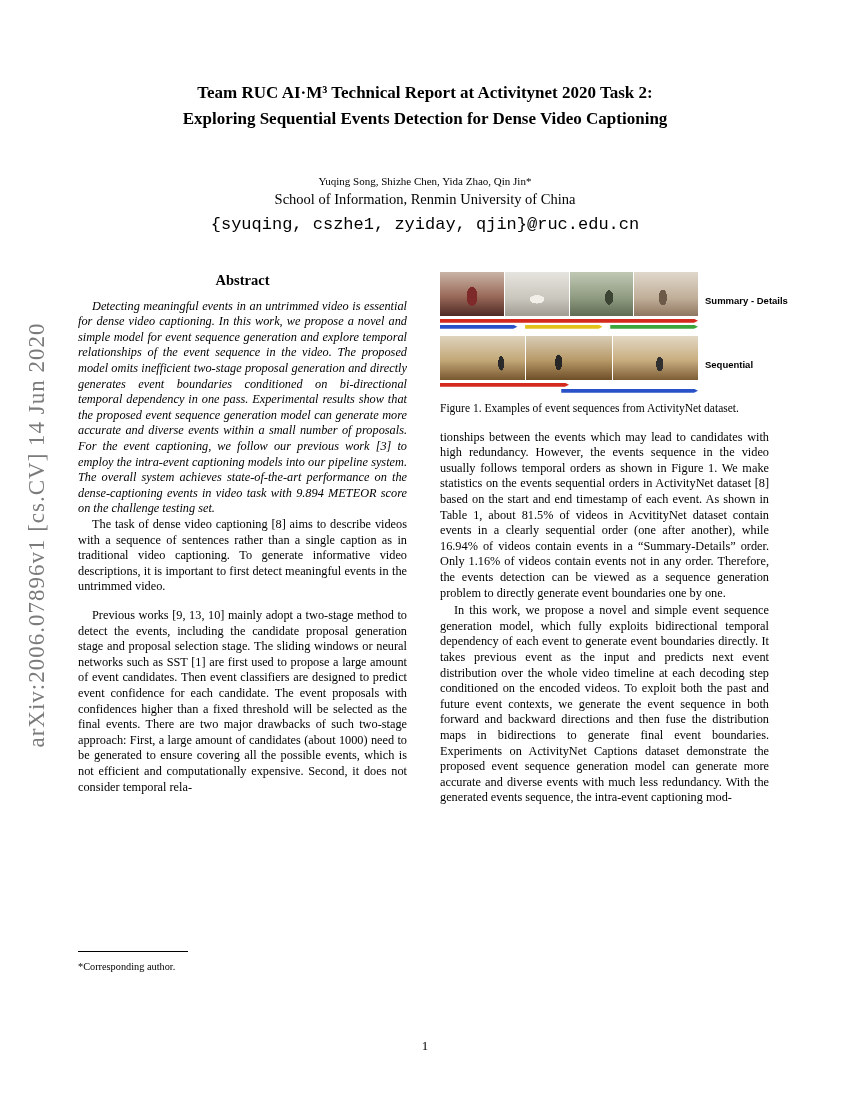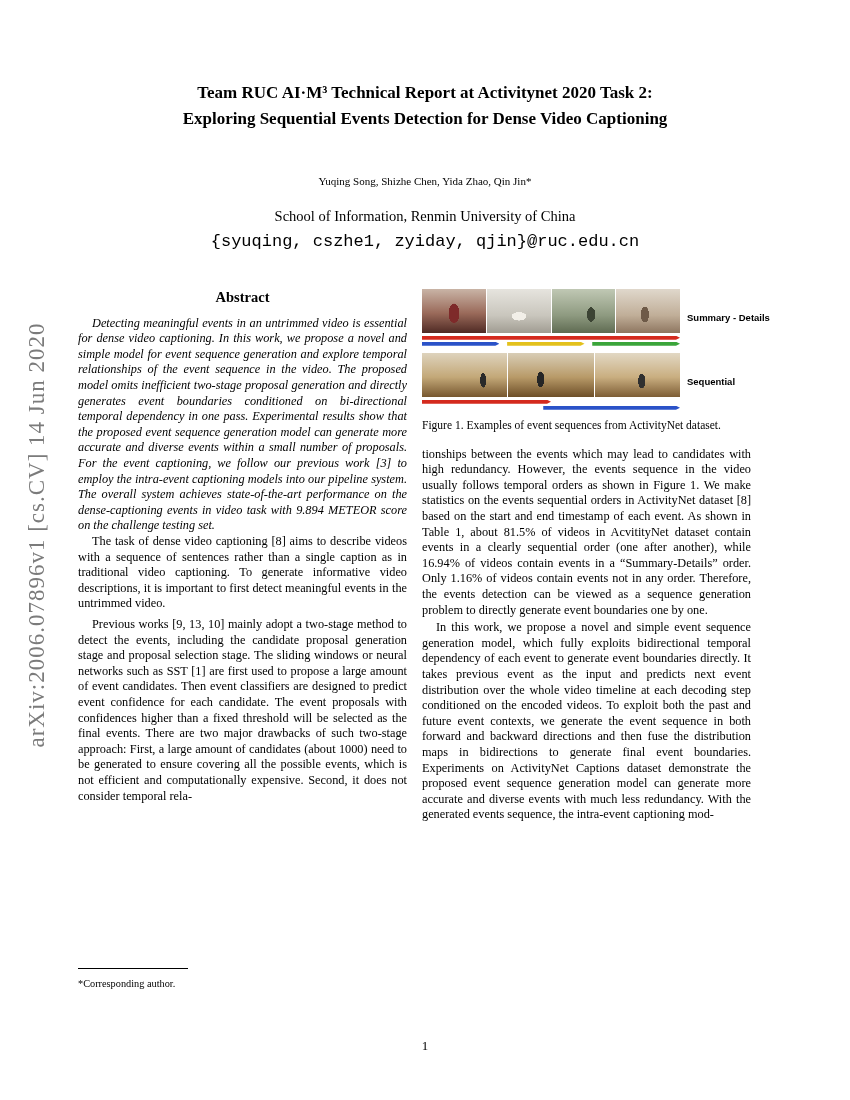--- a/index.html
+++ b/index.html
@@ -12,36 +12,36 @@
   .arxiv-watermark {
     position:absolute; left:37px; top:535px;
     transform:translate(-50%,-50%) rotate(-90deg);
     transform-origin:center center;
     white-space:nowrap; font-size:23px; letter-spacing:1px;
     color:#7b7b7b; font-family:"Liberation Serif", serif;
   }
   .titleblock { padding-top:80px; text-align:center; }
   .paper-title { font-size:17px; font-weight:bold; line-height:1.55; }
   .authors { margin-top:42px; font-size:11px; }
-  .affiliation { margin-top:21px; font-size:14.5px; }
+  .affiliation { margin-top:4px; font-size:14.5px; }
   .email { margin-top:7px; font-size:17px; font-family:"Liberation Mono", monospace; }
 
-  .columns { display:flex; gap:15px; margin:38px 70px 0 78px; }
+  .columns { display:flex; gap:33px; margin:38px 70px 0 78px; }
   .col { width:329px; }
   .col-left { display:flex; flex-direction:column; min-height:702px; }
 
   .abstract-heading { text-align:center; font-weight:bold; font-size:14.5px; margin-bottom:10px; }
   .abstract-text { font-style:italic; font-weight:bold; font-weight:normal; }
   .body-para, .abstract-text {
     font-size:12.3px; line-height:15.6px; text-align:justify;
   }
   .abstract-text { font-style:italic; }
   .indent { text-indent:14px; }
   .section-heading { font-weight:bold; font-size:14.5px; margin:16px 0 9px 0; }
-  .body-para + .body-para { margin-top:5px; }
+  .body-para + .body-para { margin-top:13px; }
 
   .footnote { margin-top:auto; padding-top:12px; }
   .footnote-rule { width:110px; border-top:1px solid #000; margin-bottom:4px; }
   .footnote-text { font-size:10.3px; }
 
   
   .figure1 { display:block; margin-bottom:16px; }
   .fig-row { display:flex; align-items:center; margin-bottom:7px; }
   .fig-media { width:258px; flex:0 0 258px; }
   .frame-strip { display:flex; gap:1px; height:44px; background:#ffffff; }

